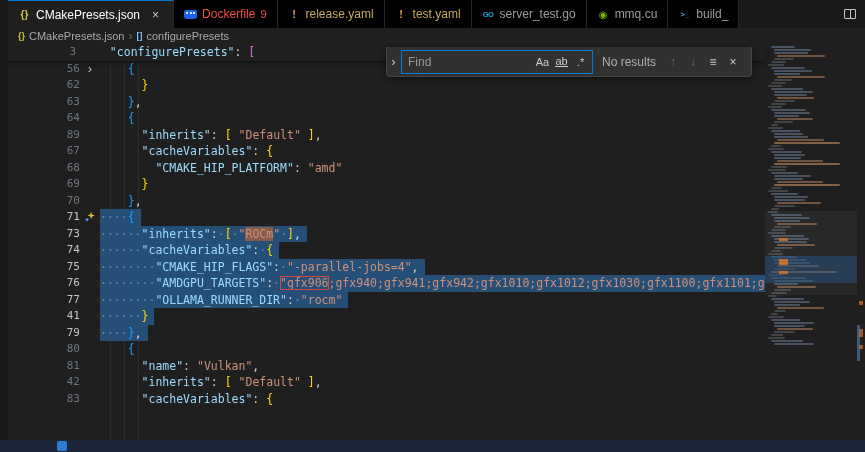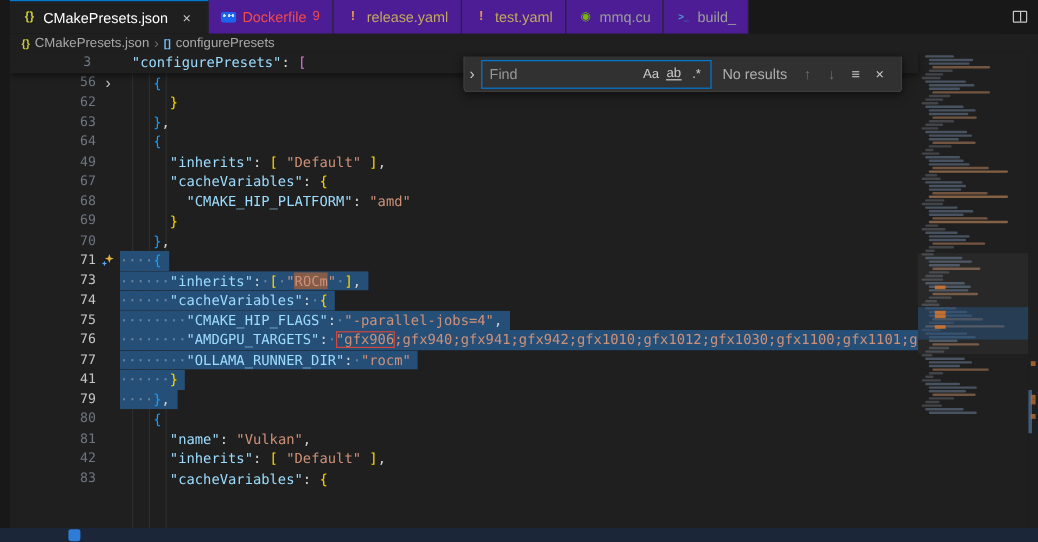--- a/index.html
+++ b/index.html
@@ -5,21 +5,21 @@
   *{margin:0;padding:0;box-sizing:border-box}
   html,body{width:865px;height:452px;overflow:hidden;background:#1f1f1f;
     font-family:"Liberation Sans",sans-serif;}
   #window{position:absolute;inset:0;width:865px;height:452px;background:#1f1f1f;overflow:hidden}
   #leftstrip{position:absolute;left:0;top:0;width:8px;height:440px;background:#181818;z-index:8}
 
   
   #tabbar{position:absolute;left:8px;right:0;top:0;height:28px;background:#181818;display:flex;z-index:7}
   #tabs{display:flex;height:28px}
   .tab{display:flex;align-items:center;padding:0 10px;border-right:1px solid #252526;
-    font-size:12px;color:#9d9d9d;white-space:nowrap;background:#4c1d95;position:relative;cursor:pointer}
+    font-size:12px;color:#9d9d9d;white-space:nowrap;background:#000000;position:relative;cursor:pointer}
   .tab.active{background:#1f1f1f;border-top:1px solid #0078d4;color:#ffffff}
   .ticon{margin-right:5px;display:inline-flex;align-items:center;justify-content:center;min-width:13px}
   .i-json{color:#cbcb41;font-size:10px;font-weight:bold}
   .i-warning{color:#e8984a;font-size:11px;font-weight:bold}
   .i-go{color:#00acd7;font-size:7.5px;font-weight:bold;letter-spacing:-.5px}
   .i-cuda{color:#76b900;font-size:10px}
   .i-shell{color:#4f9cd6;font-size:8px;font-weight:bold}
   .i-docker{width:13px;height:9px;background:#1d63ed;border-radius:2px 2px 3px 3px;
     background-image:radial-gradient(circle at 3px 3px,#cfe6ff 1px,transparent 1.3px),
                      radial-gradient(circle at 7px 3px,#cfe6ff 1px,transparent 1.3px),
@@ -114,20 +114,24 @@
         </div>
         <div class="tab">
           <span class="ticon i-warning">!</span>
           <span class="tlabel" style="color: rgb(195, 170, 94);">release.yaml</span>
         </div>
         <div class="tab">
           <span class="ticon i-warning">!</span>
           <span class="tlabel" style="color: rgb(195, 170, 94);">test.yaml</span>
         </div>
         <div class="tab">
+          <span class="ticon i-go">GO</span>
+          <span class="tlabel">server_test.go</span>
+        </div>
+        <div class="tab">
           <span class="ticon i-cuda">◉</span>
           <span class="tlabel">mmq.cu</span>
         </div>
         <div class="tab">
           <span class="ticon i-shell">&gt;_</span>
           <span class="tlabel">build_</span>
         </div>
       </div>
     <div id="tabactions">
       <div class="splitbox">
@@ -163,21 +167,21 @@
           <span class="lnum">63</span>
           <span class="ldeco"></span>
           <span class="ltext"><span><span class="tk-ws">    </span><span class="tk-b3">}</span><span class="tk-pun">,</span></span></span>
         </div>
         <div class="crow">
           <span class="lnum">64</span>
           <span class="ldeco"></span>
           <span class="ltext"><span><span class="tk-ws">    </span><span class="tk-b3">{</span></span></span>
         </div>
         <div class="crow">
-          <span class="lnum">49</span>
+          <span class="lnum">89</span>
           <span class="ldeco"></span>
           <span class="ltext"><span><span class="tk-ws">      </span><span class="tk-key">"inherits"</span><span class="tk-pun">:</span><span class="tk-ws"> </span><span class="tk-b1">[</span><span class="tk-ws"> </span><span class="tk-str">"Default"</span><span class="tk-ws"> </span><span class="tk-b1">]</span><span class="tk-pun">,</span></span></span>
         </div>
         <div class="crow">
           <span class="lnum">67</span>
           <span class="ldeco"></span>
           <span class="ltext"><span><span class="tk-ws">      </span><span class="tk-key">"cacheVariables"</span><span class="tk-pun">:</span><span class="tk-ws"> </span><span class="tk-b1">{</span></span></span>
         </div>
         <div class="crow">
           <span class="lnum">68</span>

